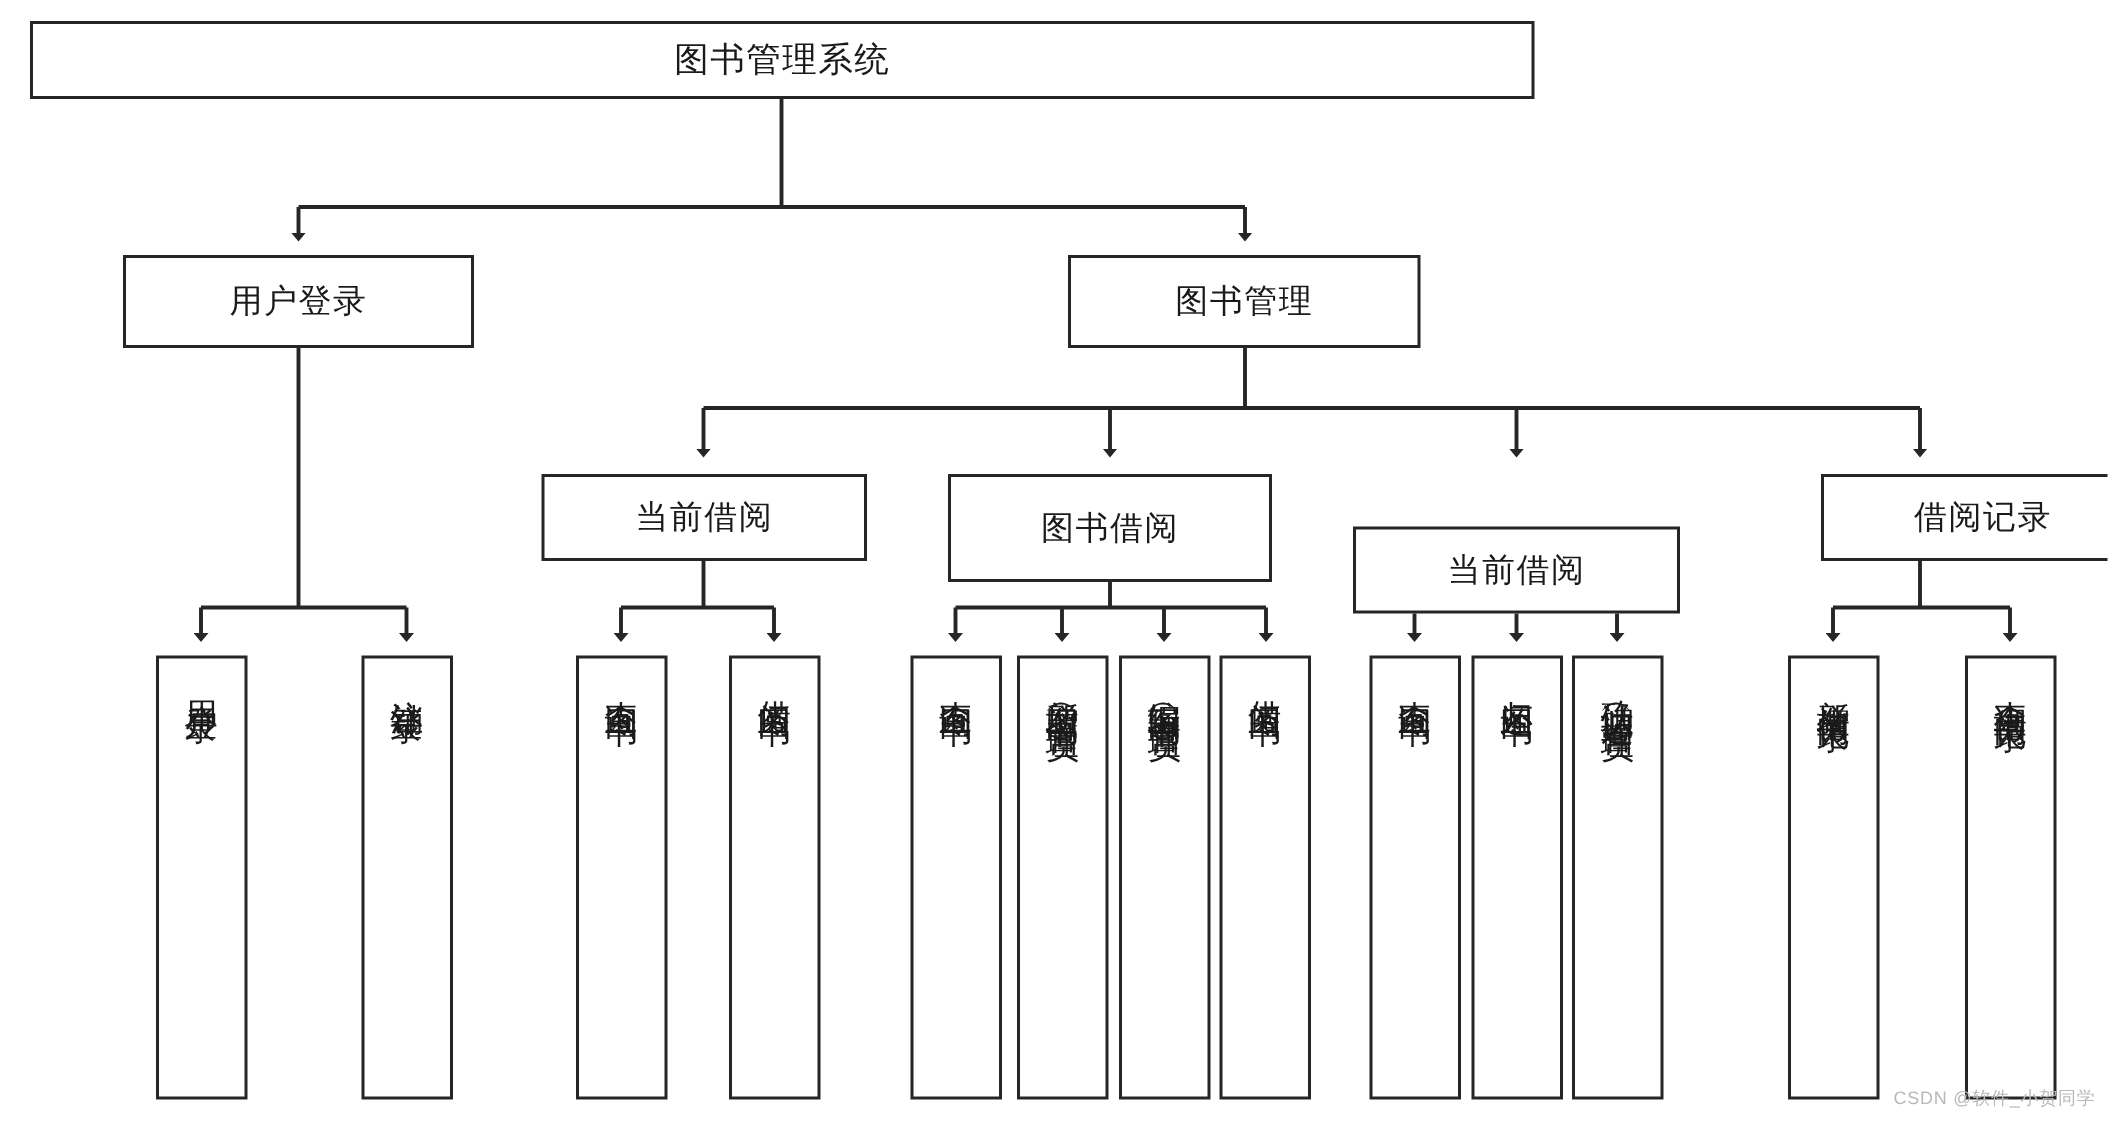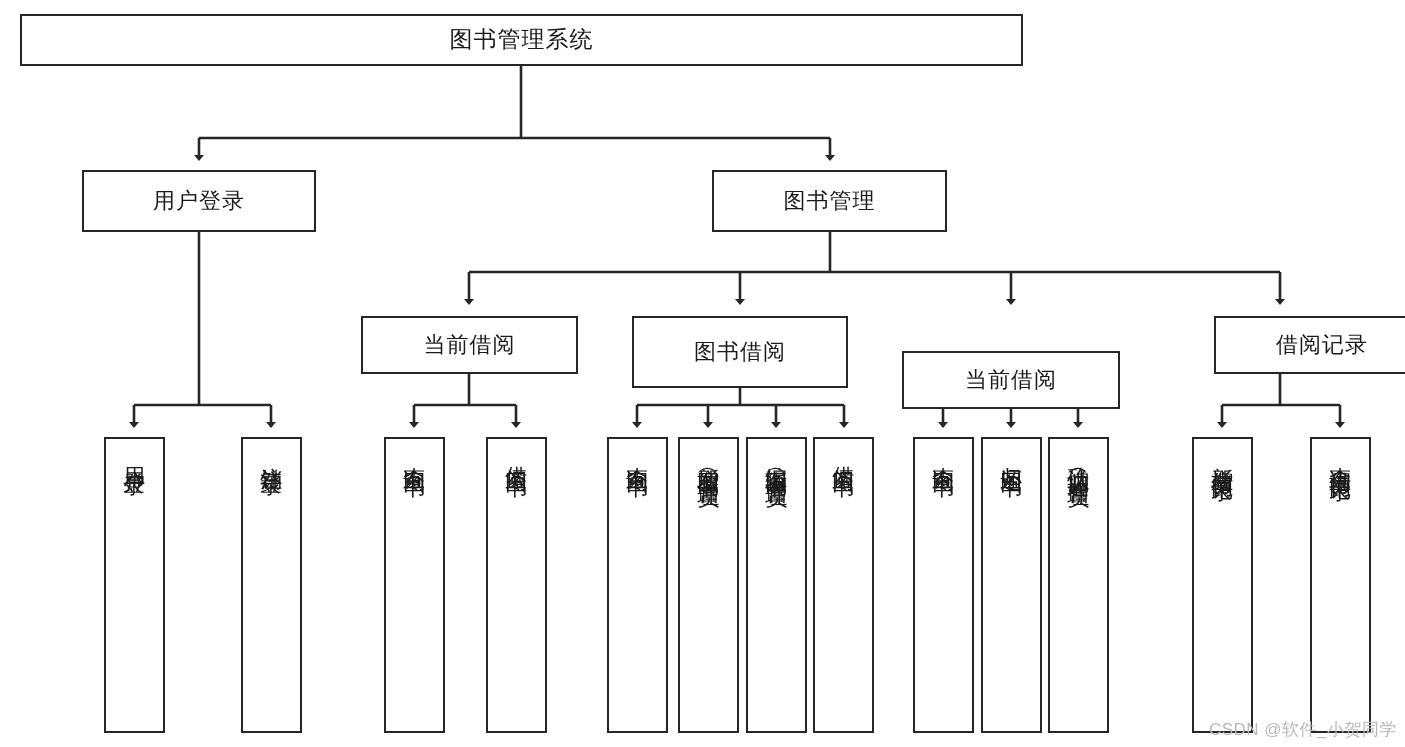--- a/index.html
+++ b/index.html
@@ -39,21 +39,21 @@
     text-orientation:upright;
     font-size:22px;
     line-height:1.06;
     letter-spacing:3px;
     white-space:normal;
     max-height:286px;
   }
   #watermark{
     position:absolute;
     right:8px;bottom:6px;
-    font-size:17px;
+    font-size:12px;
     color:#b9b9b9;
     letter-spacing:0.5px;
     white-space:nowrap;
     pointer-events:none;
   }
 </style>
 </head>
 <body>
 
 <div id="diagram">

